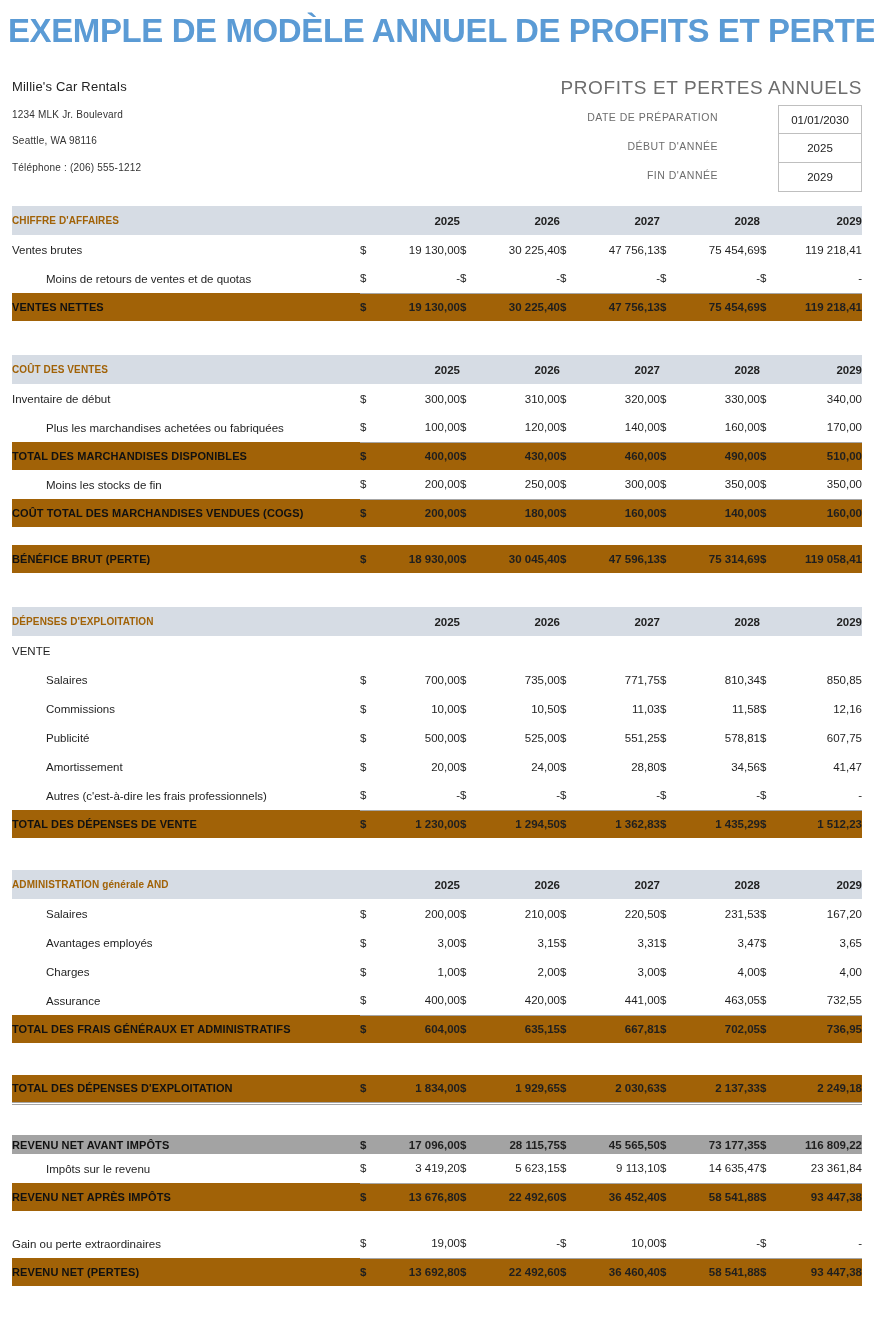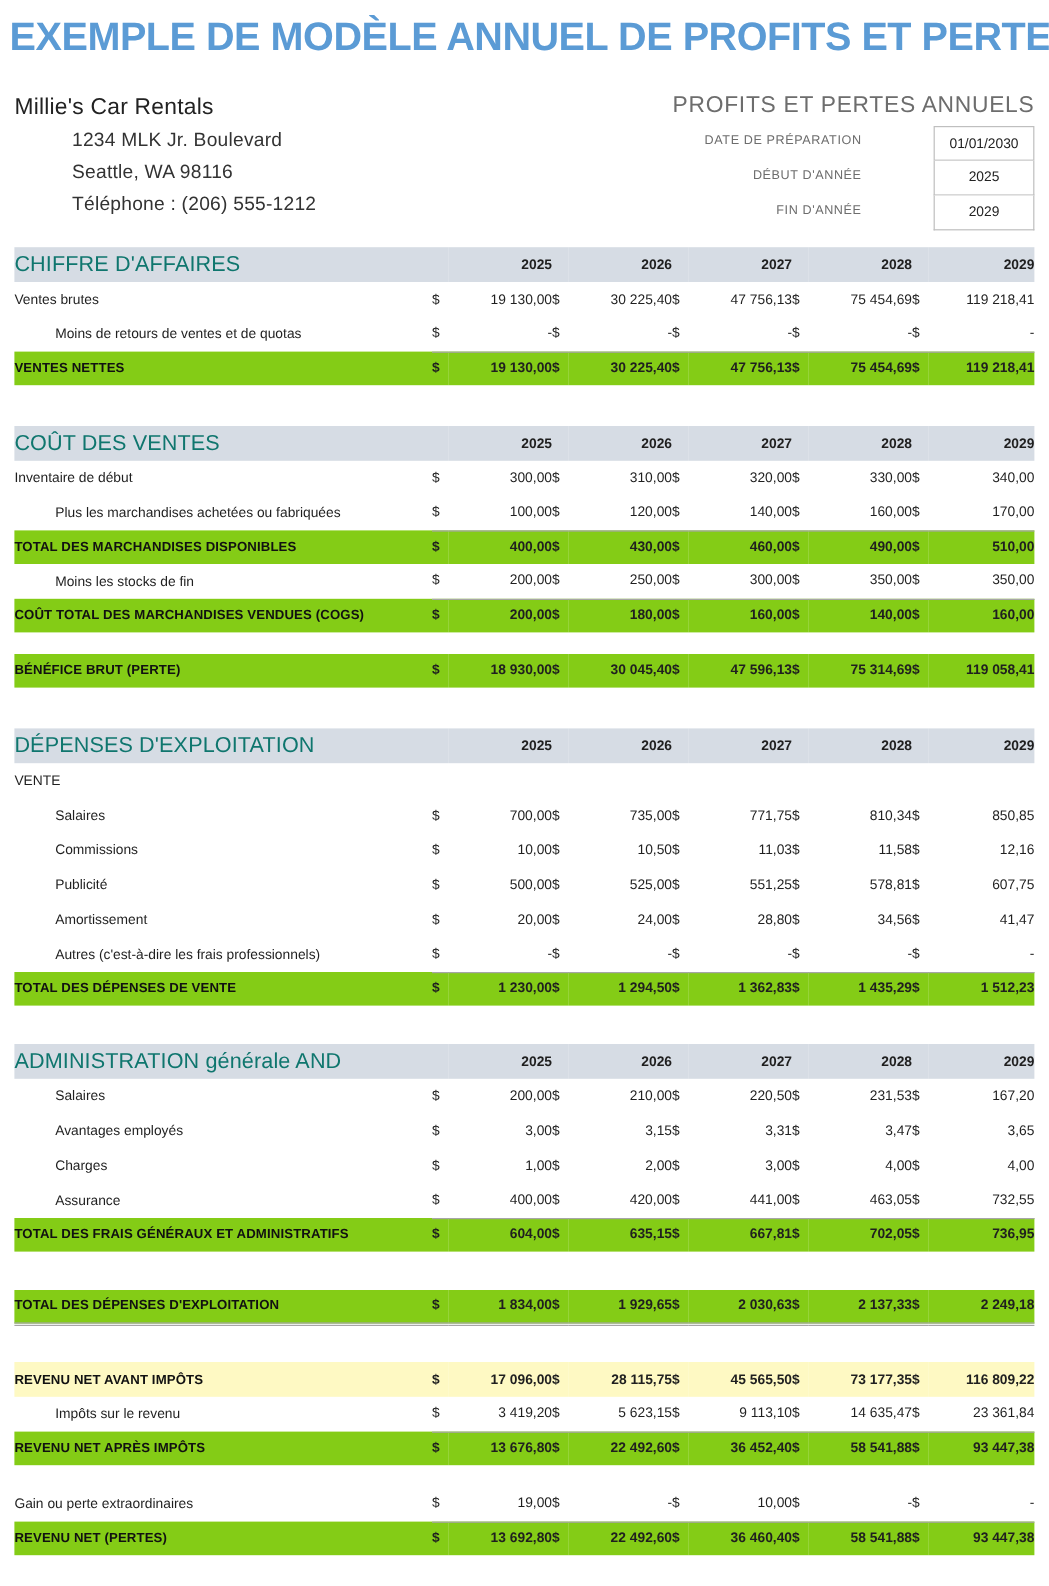--- a/index.html
+++ b/index.html
@@ -15,22 +15,22 @@
 
   
   .doc-title{
     position:absolute;left:8px;top:14px;width:858px;
     font-size:33px;font-weight:bold;letter-spacing:-0.4px;
     color:#5B9BD5;line-height:1;white-space:nowrap;
   }
 
   
   .hdr{position:absolute;left:12px;top:75px;width:850px;height:120px;}
-  .co-name{position:absolute;left:0;top:4px;font-size:19px;color:#222;letter-spacing:.2px;}
-  .co-line{position:absolute;left:0;font-size:16px;color:#333;letter-spacing:.2px;margin-left:48px;}
+  .co-name{position:absolute;left:0;top:4px;font-size:13px;color:#222;letter-spacing:.2px;}
+  .co-line{position:absolute;left:0;font-size:10px;color:#333;letter-spacing:.2px;}
   .co-line.l1{top:34px;}
   .co-line.l2{top:60px;}
   .co-line.l3{top:87px;}
 
   .rep-title{
     position:absolute;right:0;top:2px;width:520px;text-align:right;
     font-size:19px;color:#6d6d6d;letter-spacing:.6px;
   }
   .meta{position:absolute;right:0;top:30px;width:460px;}
   .meta-row{position:relative;height:29px;}
@@ -45,28 +45,28 @@
     font-size:11.5px;color:#222;background:#fff;
   }
   .meta-row + .meta-row .meta-box{border-top:none;}
 
   
   .tbl{position:absolute;left:12px;width:850px;border-collapse:collapse;table-layout:fixed;}
   .tbl td{padding:0;vertical-align:middle;font-size:11.5px;color:#1f1f1f;}
 
   tr.r{height:29px;}
   tr.hd{height:29px;background:#d6dce4;}
-  tr.tot{height:28px;background:#84cc16;}
-  tr.band{height:29px;background:#fef9c3;margin-top:24px;}
+  tr.tot{height:28px;background:#a16207;}
+  tr.band{height:19px;background:#a3a3a3;margin-top:24px;}
   tr.spacer{height:18px;}
   tr.spacer td{border:none !important;}
 
   .lbl{padding-left:10px;white-space:nowrap;}
   .lbl.ind1{padding-left:34px;}
-  .hd .lbl{font-size:18px;font-weight:normal;letter-spacing:.1px;color:#0f766e;}
+  .hd .lbl{font-size:10px;font-weight:bold;letter-spacing:.1px;color:#a16207;}
   .tot .lbl{font-size:11px;font-weight:bold;letter-spacing:.1px;color:#111;}
   .band .lbl{font-size:11px;font-weight:bold;letter-spacing:.1px;color:#111;}
 
   .yr{text-align:right;font-size:13px;font-weight:bold;padding-right:4px;color:#111;}
 
   .cur{text-align:left;padding-left:3px;font-size:11.5px;}
   .val{text-align:right;padding-right:4px;font-size:11.5px;white-space:nowrap;}
   .tot .cur,.tot .val,.band .cur,.band .val{font-weight:bold;}
 
   

